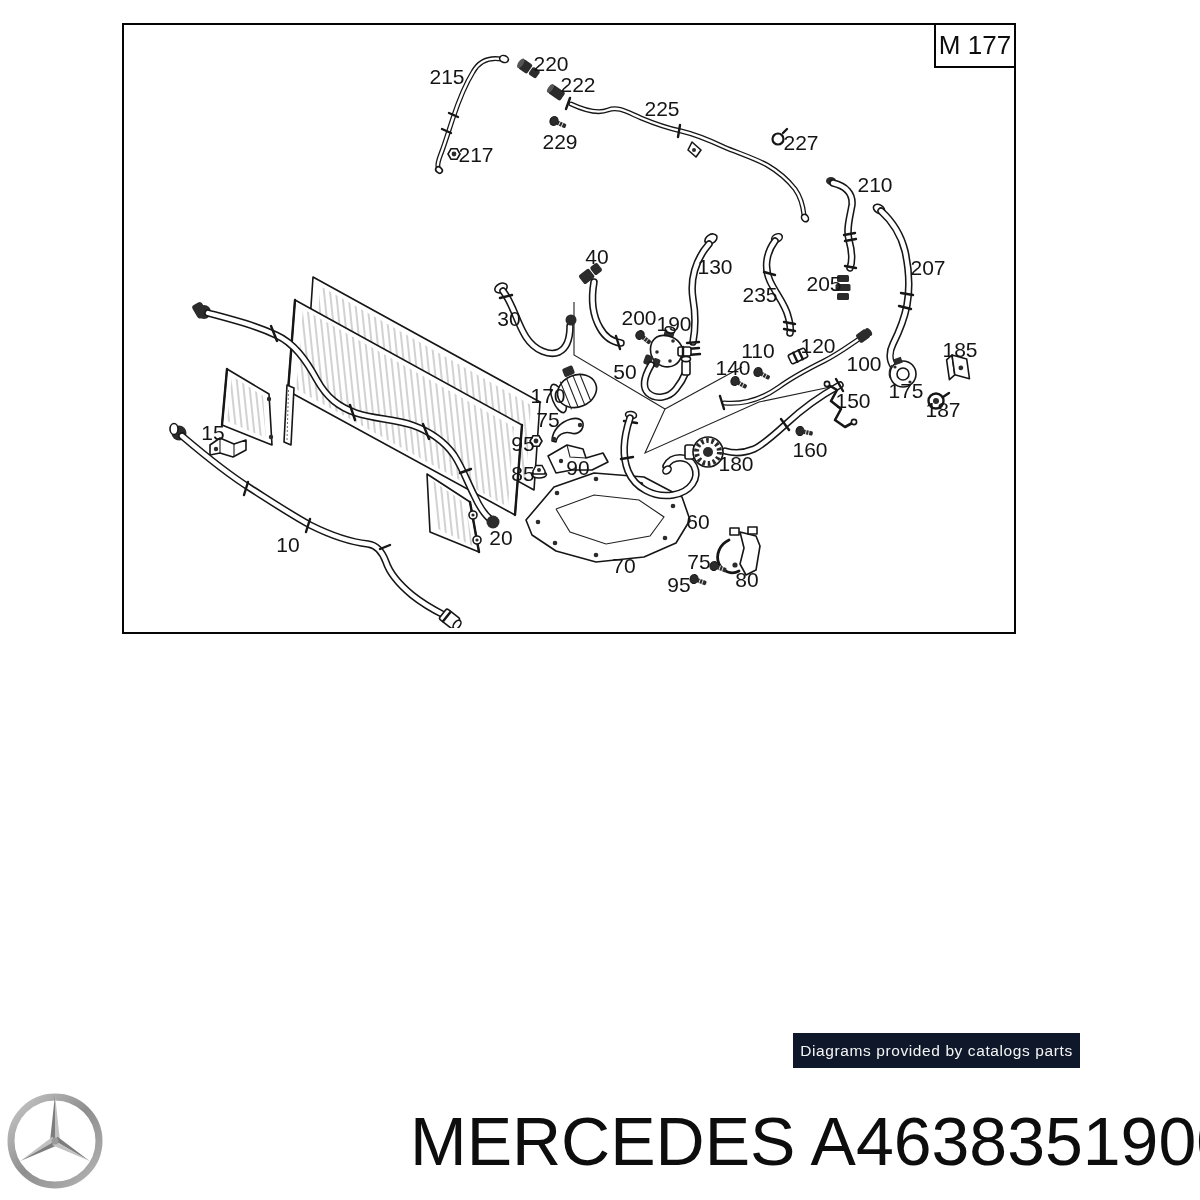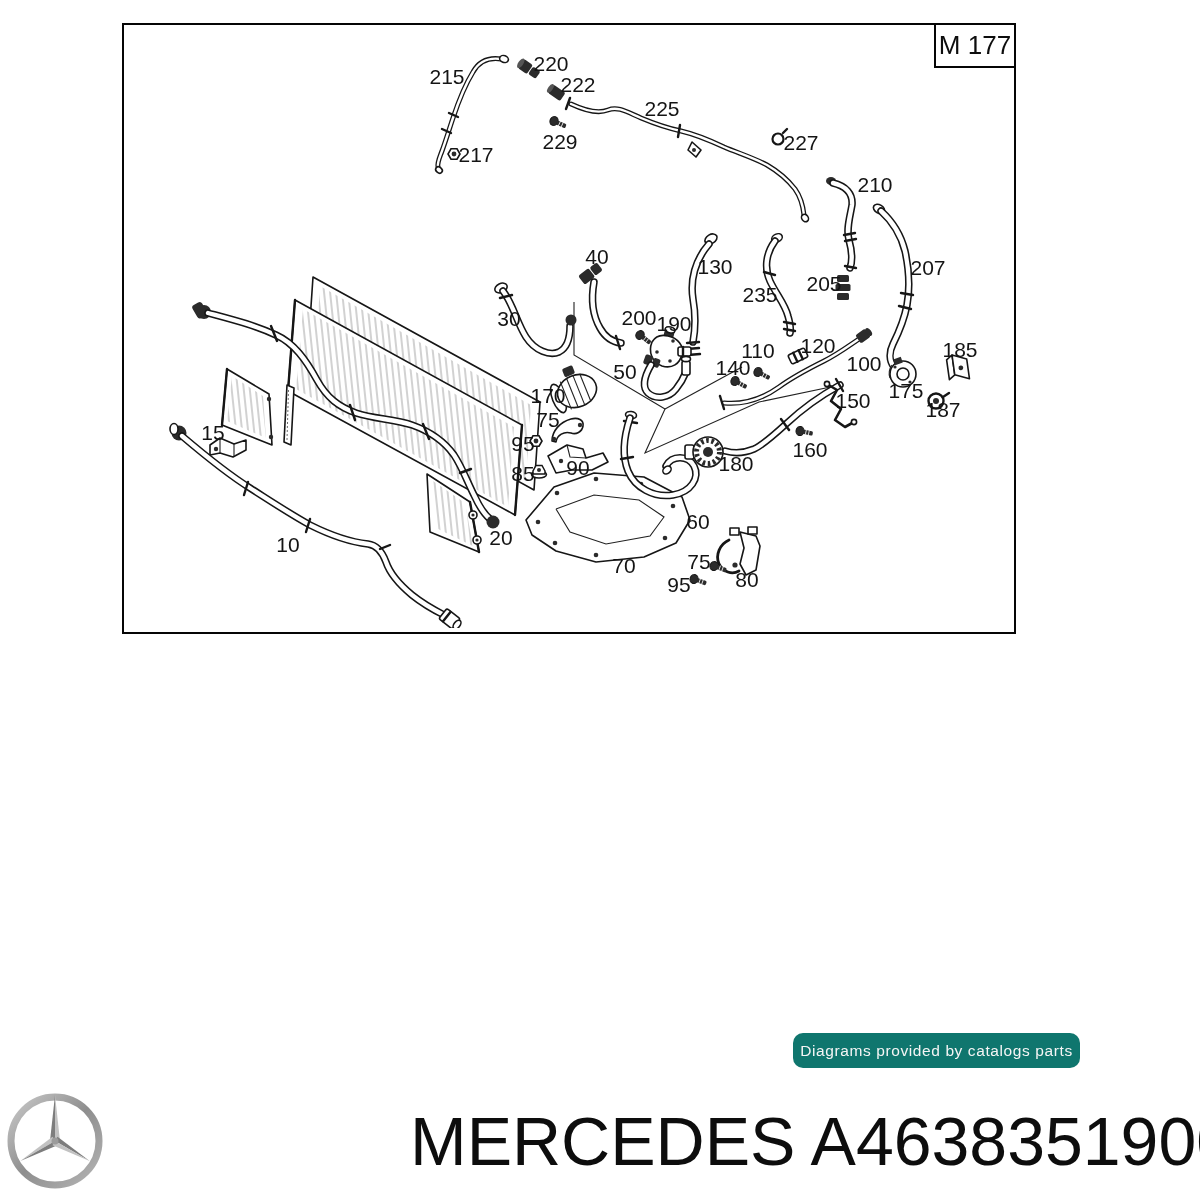--- a/index.html
+++ b/index.html
@@ -6,21 +6,21 @@
   .page{position:relative;width:1200px;height:1200px;background:#ffffff;overflow:hidden;
         font-family:"Liberation Sans",sans-serif;}
   .frame{position:absolute;left:122px;top:23px;width:890px;height:607px;
          border:2px solid #050505;background:#ffffff;}
   .code-box{position:absolute;top:0;right:0;width:78px;height:41px;
             border-left:2px solid #050505;border-bottom:2px solid #050505;
             display:flex;align-items:center;justify-content:center;
             font-size:26px;color:#0d0d0d;background:#ffffff;z-index:5;}
   .drawing{position:absolute;left:0;top:0;}
   .badge{position:absolute;left:793px;top:1033px;width:287px;height:35px;
-         background:#0f766e;border-radius:10px;display:flex;align-items:center;justify-content:center;}
+         background:#0f172a;border-radius:0;display:flex;align-items:center;justify-content:center;}
   .badge span{color:#f5f5f5;font-size:15.5px;letter-spacing:0.6px;}
   .footer-text{position:absolute;left:410px;top:1102px;font-size:68px;color:#0d0d0d;
                white-space:nowrap;}
   .logo{position:absolute;left:3px;top:1089px;width:104px;height:104px;}
 
   
   .tube-o{fill:none;stroke:#161616;stroke-width:7.5;stroke-linecap:round;stroke-linejoin:round;}
   .tube-i{fill:none;stroke:#ffffff;stroke-width:4.4;stroke-linecap:round;stroke-linejoin:round;}
   .pipe-o{fill:none;stroke:#161616;stroke-width:5;stroke-linecap:round;stroke-linejoin:round;}
   .pipe-i{fill:none;stroke:#ffffff;stroke-width:2.4;stroke-linecap:round;stroke-linejoin:round;}

